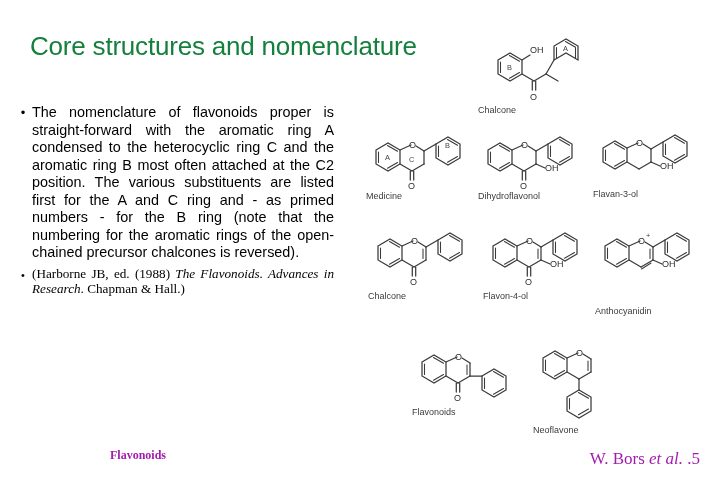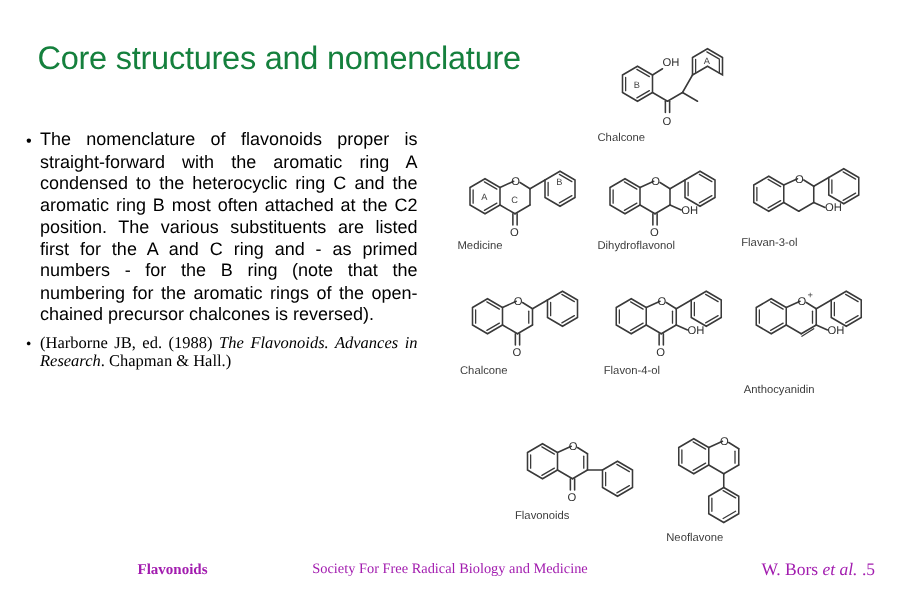--- a/index.html
+++ b/index.html
@@ -59,21 +59,21 @@
   .bond{stroke:#3a3a3a;stroke-width:1.25;fill:none;stroke-linecap:round;}
   .bond-t{stroke:#3a3a3a;stroke-width:1.05;fill:none;stroke-linecap:round;}
 
   
   .footer{
     position:absolute;left:0;right:0;bottom:14px;height:18px;
     font-family:"Liberation Serif", serif;font-size:12px;color:#a21caf;
   }
   .f-left{position:absolute;left:110px;top:0;font-weight:bold;}
   .f-center{position:absolute;left:0;right:0;top:1px;text-align:center;font-size:11.5px;}
-  .f-right{position:absolute;right:20px;top:1px;font-size:14px;}
+  .f-right{position:absolute;right:20px;top:1px;font-size:17px;}
   .f-right i{font-style:italic;}
 </style>
 </head>
 <body>
 
 <div class="slide">
 
   <div class="title">Core structures and nomenclature</div>
 
   <div class="body">
@@ -293,17 +293,16 @@
         <polygon class="bond" points="46,52 58,59 58,73 46,80 34,73 34,59"></polygon>
         <path class="bond-t" d="M36.5,60.5 L36.5,71 M45.5,54.5 L55.5,60.3 M55.5,71 L45.5,76.8"></path>
       </svg>
       <div class="cap">Neoflavone</div>
     </div>
 
   </div>
 
   <div class="footer">
     <div class="f-left">Flavonoids</div>
-    <div class="f-center">Society For Free Radical Biology and Medicine</div>
     <div class="f-right"><span>W. Bors </span><i>et al.</i><span> .5</span></div>
   </div>
 
 </div>
 
 </body></html>

